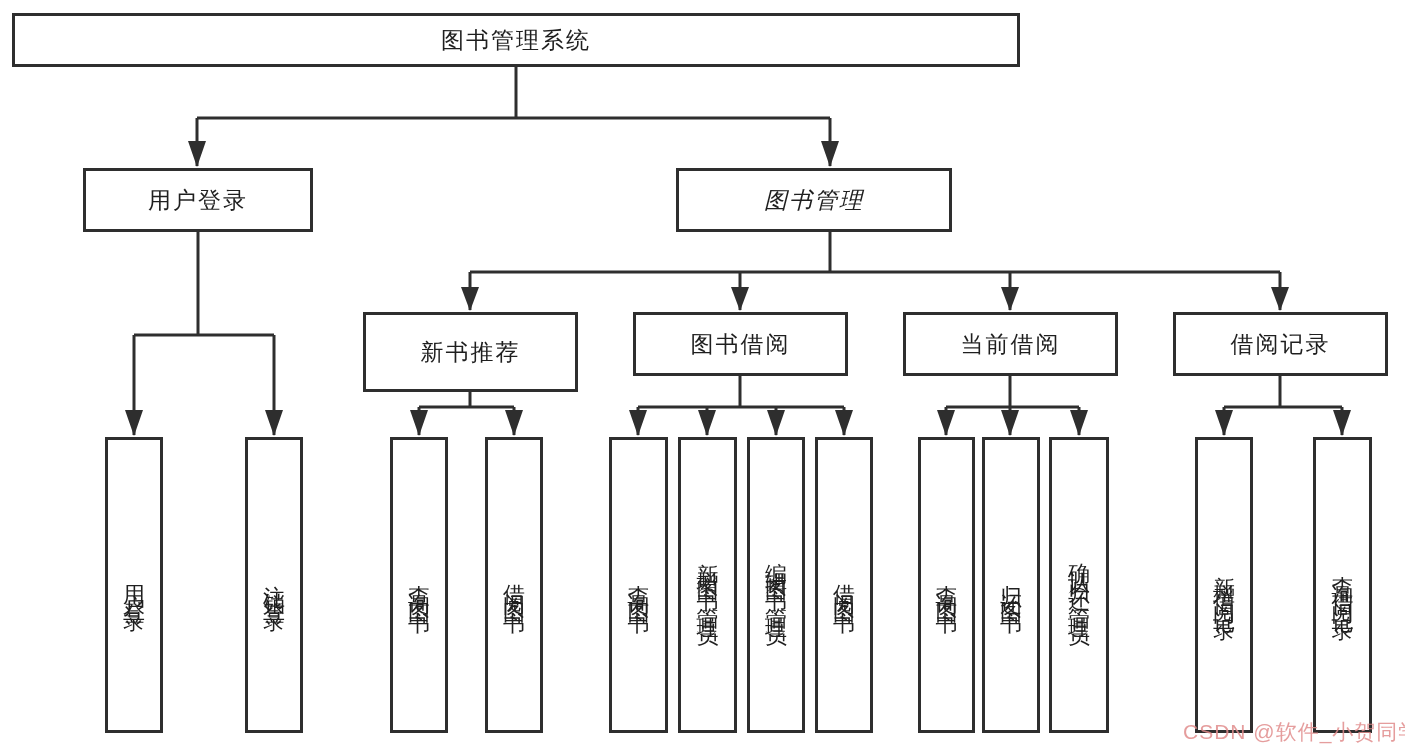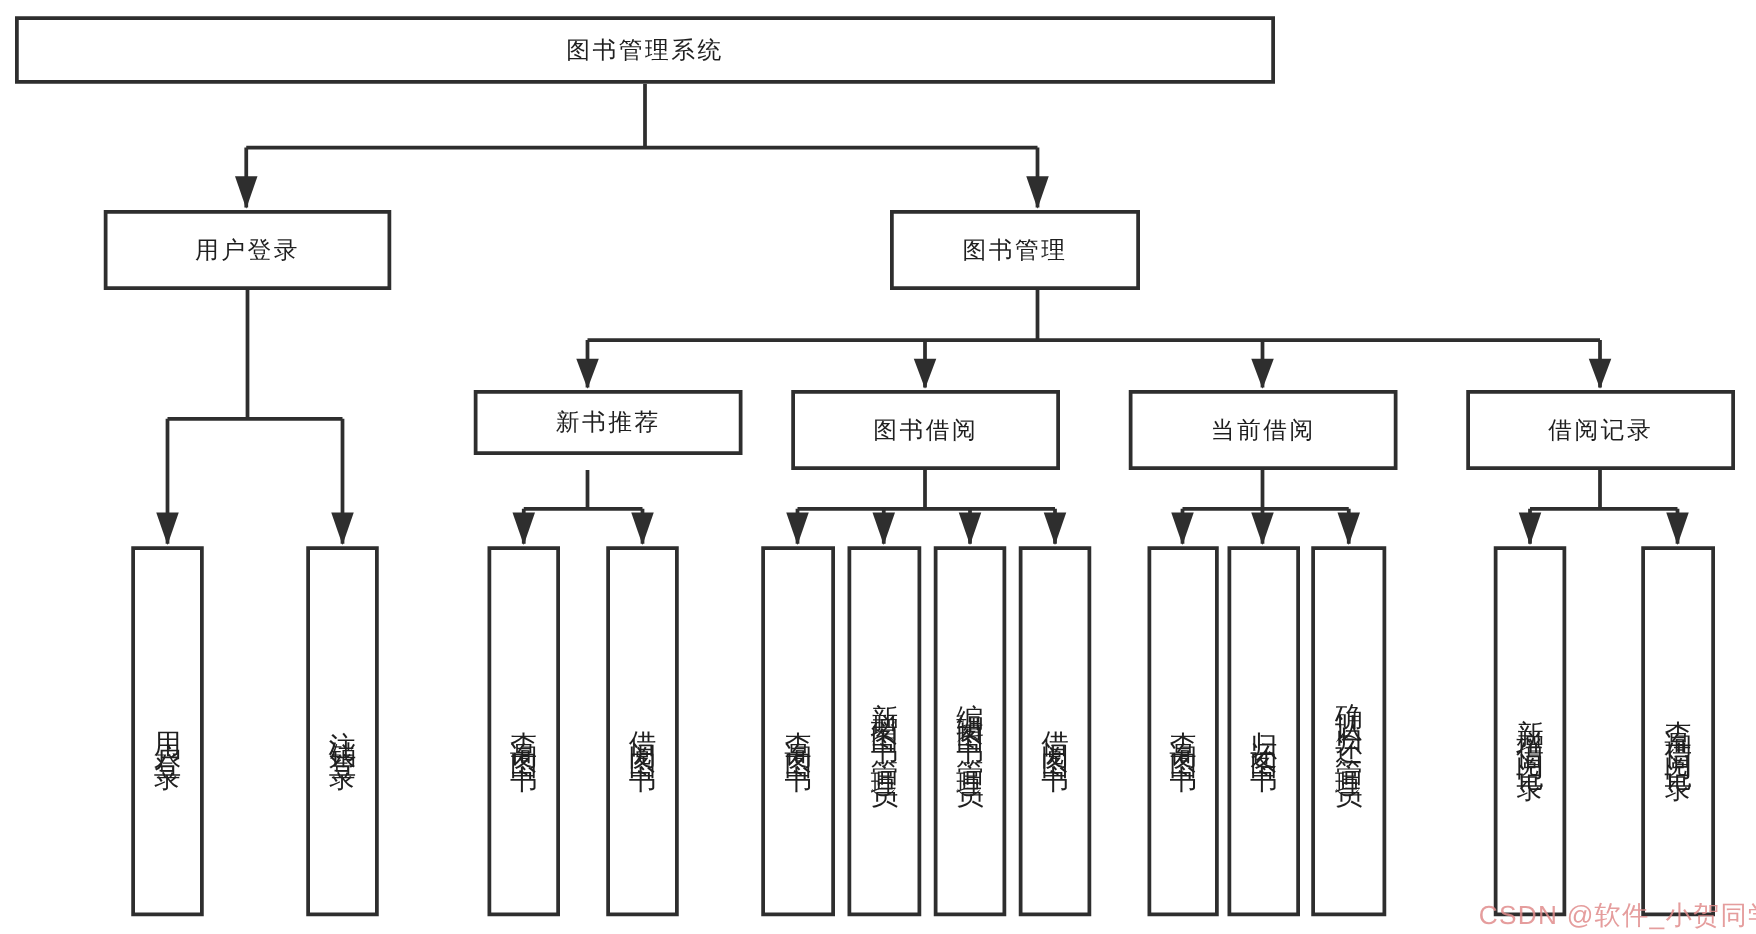--- a/index.html
+++ b/index.html
@@ -20,21 +20,21 @@
     position: absolute;
     box-sizing: border-box;
     border: 3px solid #2e2e2e;
     background: #ffffff;
     display: flex;
     align-items: center;
     justify-content: center;
     color: #1f1f1f;
   }
   .box.h span {
-    font-size: 19px;
+    font-size: 23px;
     letter-spacing: 2px;
     white-space: nowrap;
     text-align: right;
   }
   .box.v span {
     writing-mode: vertical-rl;
     text-orientation: mixed;
     font-size: 22px;
     letter-spacing: 9px;
     line-height: 1;
@@ -128,25 +128,25 @@
     </g>
   </svg>
 
   <div class="box h" style="left:12px; top:13px; width:1008px; height:54px;">
     <span>图书管理系统</span>
   </div>
 
   <div class="box h" style="left:83px; top:168px; width:230px; height:64px;">
     <span>用户登录</span>
   </div>
-  <div class="box h" style="left:712px; top:168px; width:200px; height:64px;">
+  <div class="box h" style="left:676px; top:168px; width:276px; height:64px;font-style:italic;">
     <span>图书管理</span>
   </div>
 
-  <div class="box h" style="left:379px; top:312px; width:215px; height:52px;">
+  <div class="box h" style="left:363px; top:312px; width:215px; height:80px;">
     <span>新书推荐</span>
   </div>
   <div class="box h" style="left:903px; top:312px; width:215px; height:64px;">
     <span>当前借阅</span>
   </div>
   <div class="box h" style="left:633px; top:312px; width:215px; height:64px;">
     <span>图书借阅</span>
   </div>
   <div class="box h" style="left:1173px; top:312px; width:215px; height:64px;">
     <span>借阅记录</span>

